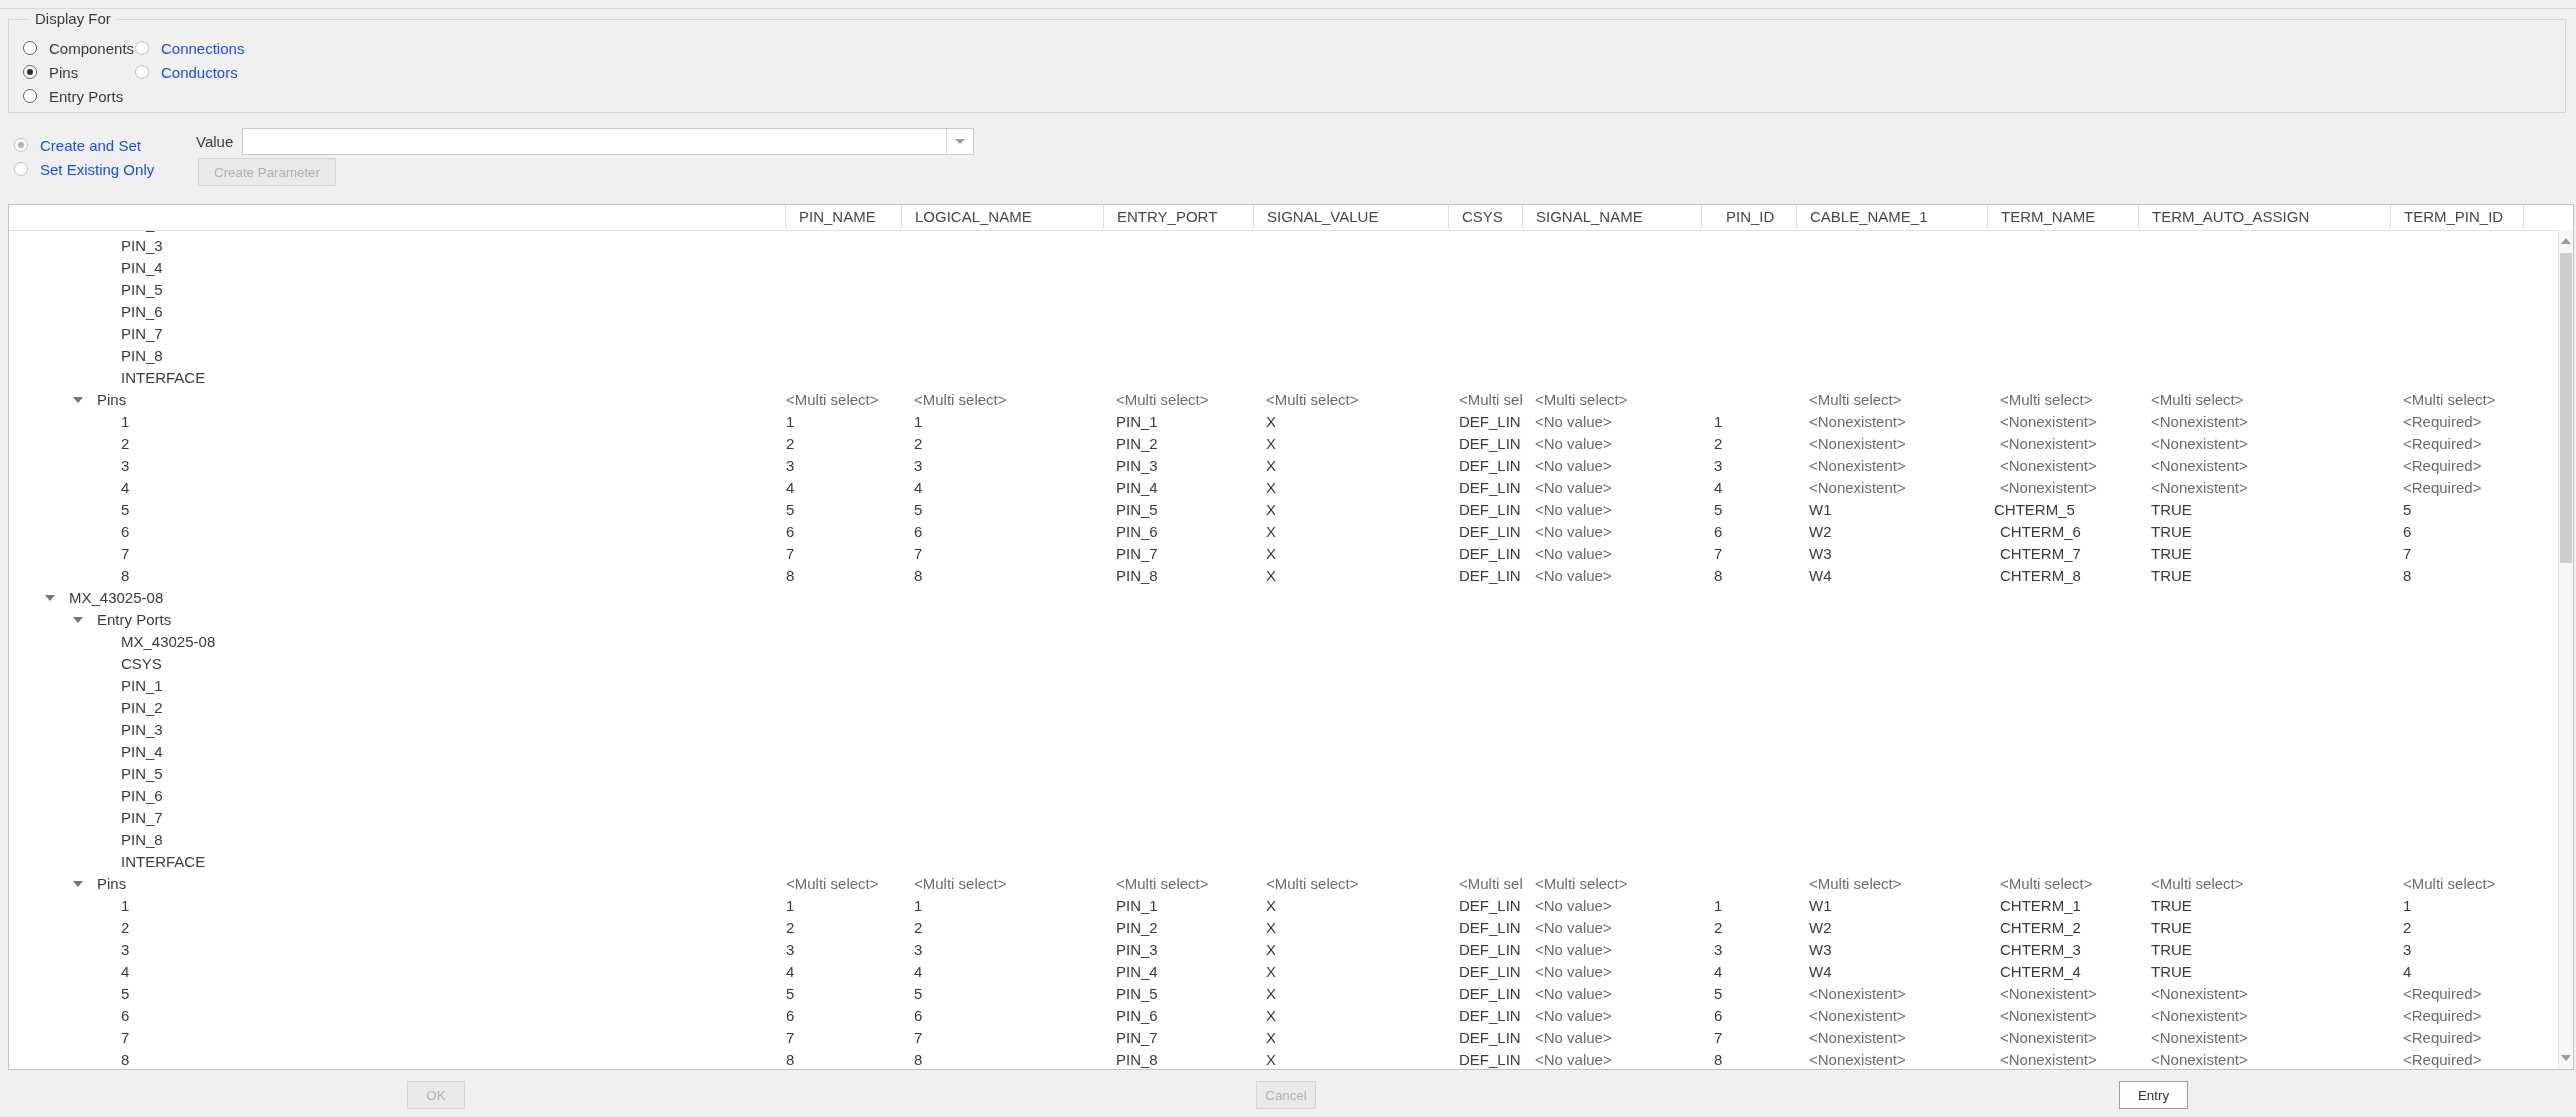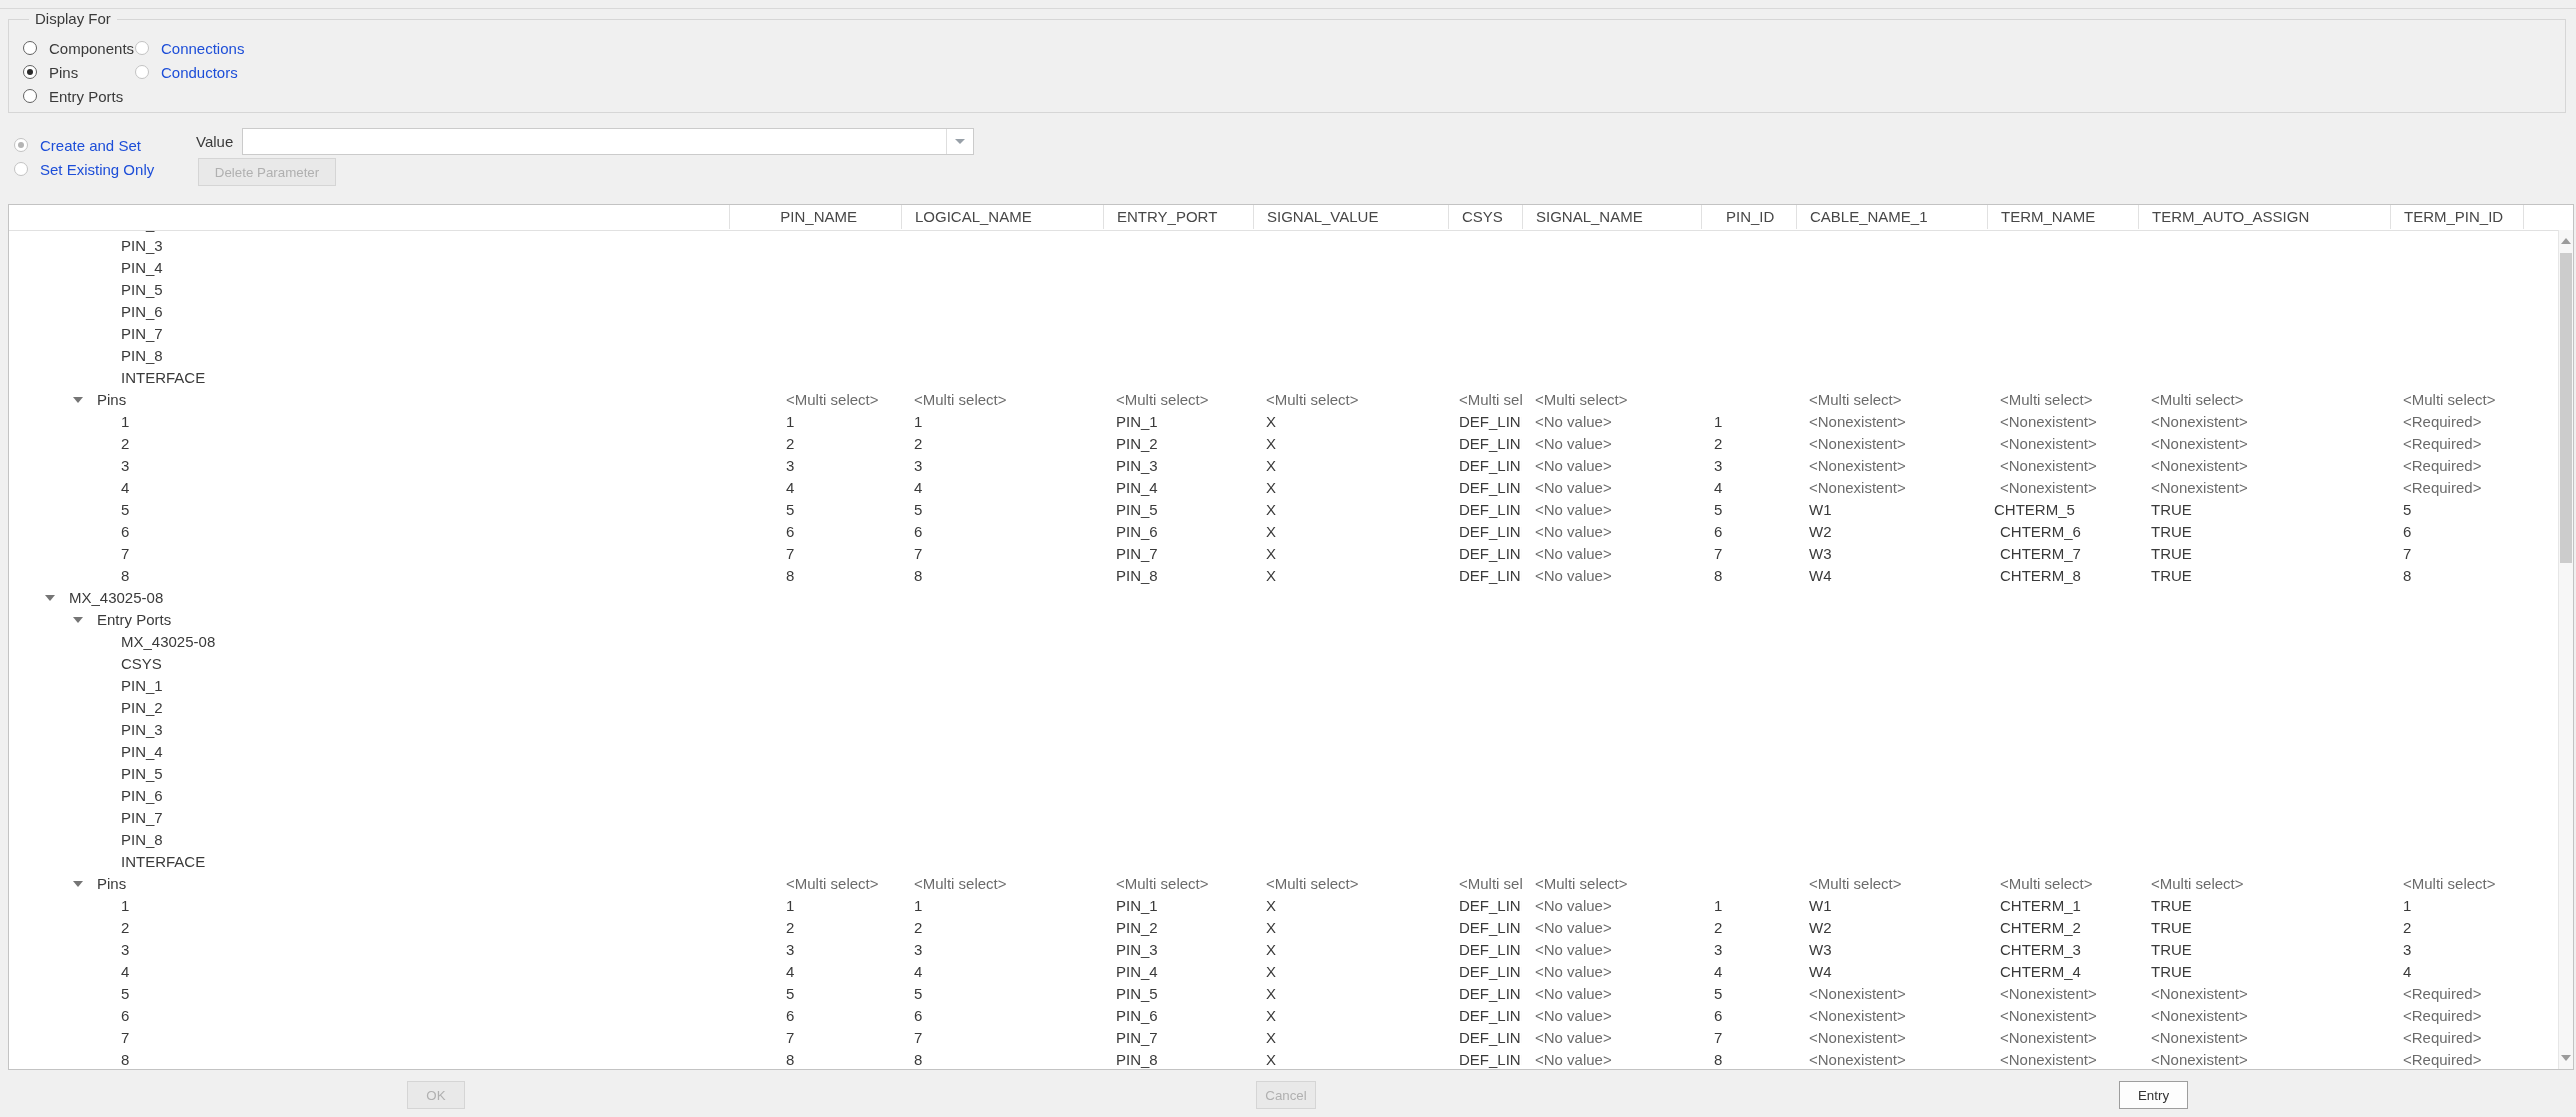--- a/index.html
+++ b/index.html
@@ -105,25 +105,25 @@
   </div>
 
   <span class="field-label" style="left:196px;top:133px;">Value</span>
   <div class="combobox">
     <input type="text" value="" style="">
     <div class="combo-arrow-box">
       <span class="combo-arrow"></span>
     </div>
   </div>
 
-  <button class="btn" style="left:198px;top:158px;width:138px;">Delete Parameter</button>
+  <button class="btn" style="left:198px;top:158px;width:138px;">Create Parameter</button>
 
   <div class="table">
     <div class="thead" id="thead">
-        <div class="hcell" style="left: 720px; width: 128px; text-align: right;">PIN_NAME</div>
+        <div class="hcell" style="left: 776px; width: 128px;">PIN_NAME</div>
         <div class="hcell" style="left: 892px; width: 202px;">LOGICAL_NAME</div>
         <div class="hcell" style="left: 1094px; width: 150px;">ENTRY_PORT</div>
         <div class="hcell" style="left: 1244px; width: 195px;">SIGNAL_VALUE</div>
         <div class="hcell" style="left: 1439px; width: 74px;">CSYS</div>
         <div class="hcell" style="left: 1513px; width: 179px;">SIGNAL_NAME</div>
         <div class="hcell" style="left: 1692px; width: 95px; padding-left: 24px;">PIN_ID</div>
         <div class="hcell" style="left: 1787px; width: 191px;">CABLE_NAME_1</div>
         <div class="hcell" style="left: 1978px; width: 151px;">TERM_NAME</div>
         <div class="hcell" style="left: 2129px; width: 252px;">TERM_AUTO_ASSIGN</div>
         <div class="hcell" style="left: 2381px; width: 133px;">TERM_PIN_ID</div>

